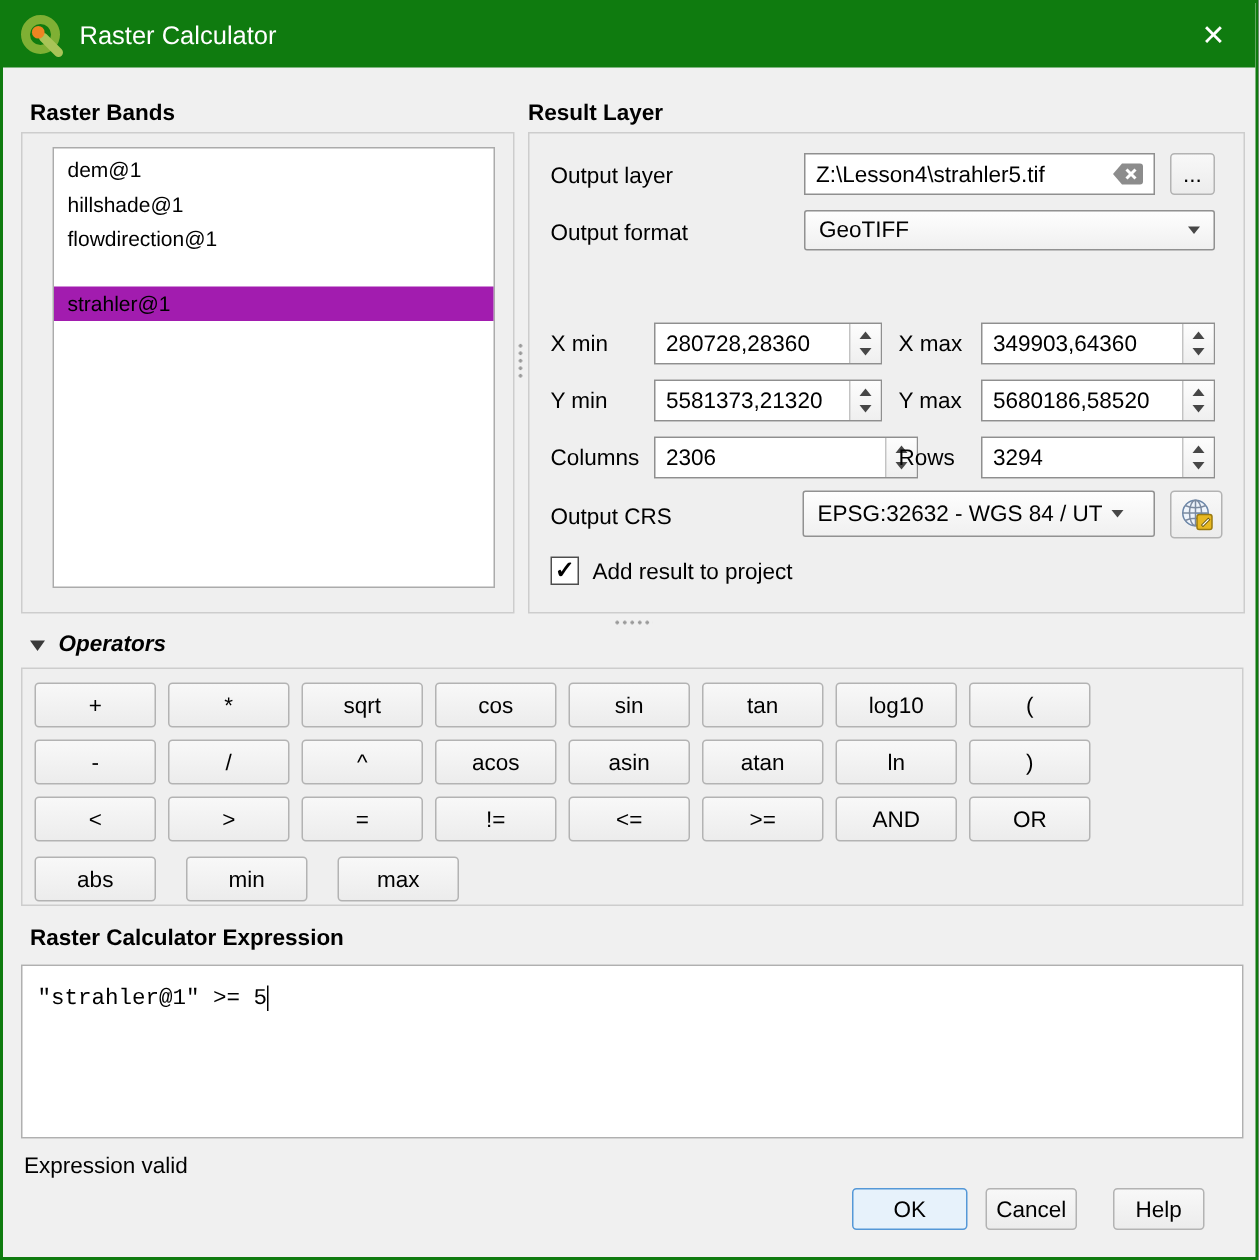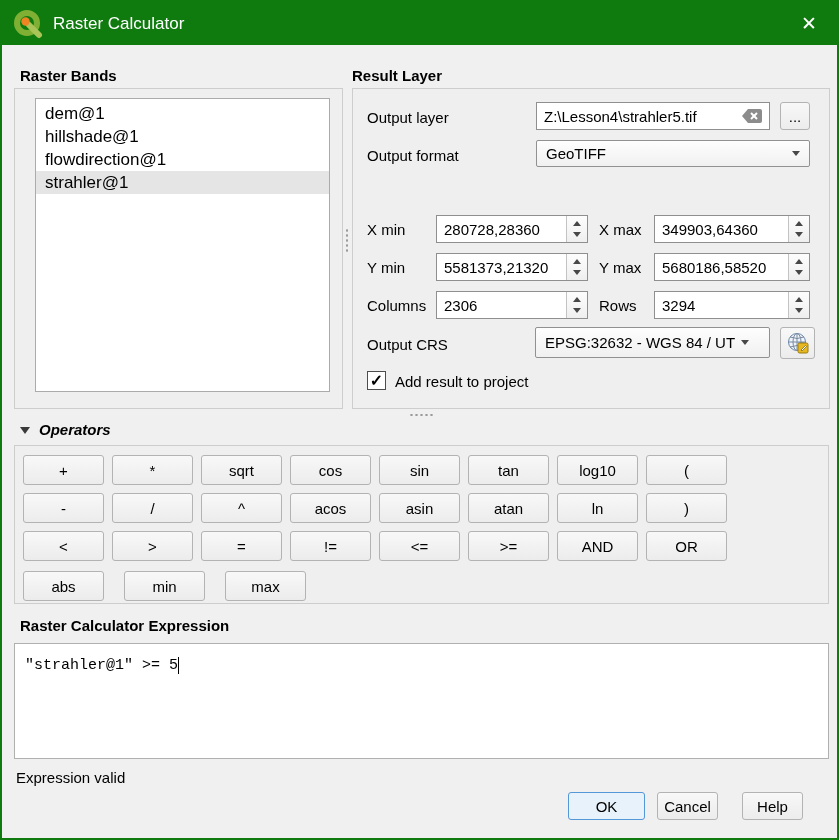--- a/index.html
+++ b/index.html
@@ -24,22 +24,22 @@
     display:flex;align-items:center;justify-content:center;
     color:#fff;font-size:19px;font-weight:300;cursor:default;
   }
   
   .lbl{font-size:15px;line-height:18px;white-space:nowrap;}
   .bold{font-weight:bold;}
   
   .groupbox{border:1px solid #cdcdcd;background:#efefef;}
   
   .bandlist{background:#fff;border:1px solid #ababab;padding-top:3px;}
-  .band-item{height:23px;line-height:23px;padding-left:9px;font-size:17px;}
-  .band-item.selected{background:#e5e5e5;}
+  .band-item{height:23px;line-height:23px;padding-left:9px;font-size:14px;}
+  .band-item.selected{background:#a21caf;margin-top:20px;}
   
   .field{
     background:#fff;border:1px solid #8f8f8f;
     display:flex;align-items:center;font-size:15px;padding-left:7px;
   }
   .field .val{white-space:nowrap;overflow:hidden;}
   .spincol{
     margin-left:auto;width:21px;height:100%;
     display:flex;flex-direction:column;align-items:center;justify-content:space-evenly;
     background:linear-gradient(#fdfdfd,#efefef);border-left:1px solid #c3c3c3;
@@ -163,21 +163,21 @@
   <div class="lbl abs" style="left:597px;top:257px;">Y max</div>
   <div class="field abs" style="left:652px;top:251px;width:156px;height:28px;">
     <span class="val">5680186,58520</span>
     <span class="spincol">
         <i class="tri-up"></i>
         <i class="tri-down"></i>
       </span>
   </div>
 
   <div class="lbl abs" style="left:365px;top:295px;">Columns</div>
-  <div class="field abs" style="left:434px;top:289px;width:152px;height:28px;">
+  <div class="field abs" style="left:434px;top:289px;width:176px;height:28px;">
     <span class="val">2306</span>
     <span class="spincol">
         <i class="tri-up"></i>
         <i class="tri-down"></i>
       </span>
   </div>
   <div class="lbl abs" style="left:597px;top:295px;">Rows</div>
   <div class="field abs" style="left:652px;top:289px;width:156px;height:28px;">
     <span class="val">3294</span>
     <span class="spincol">

